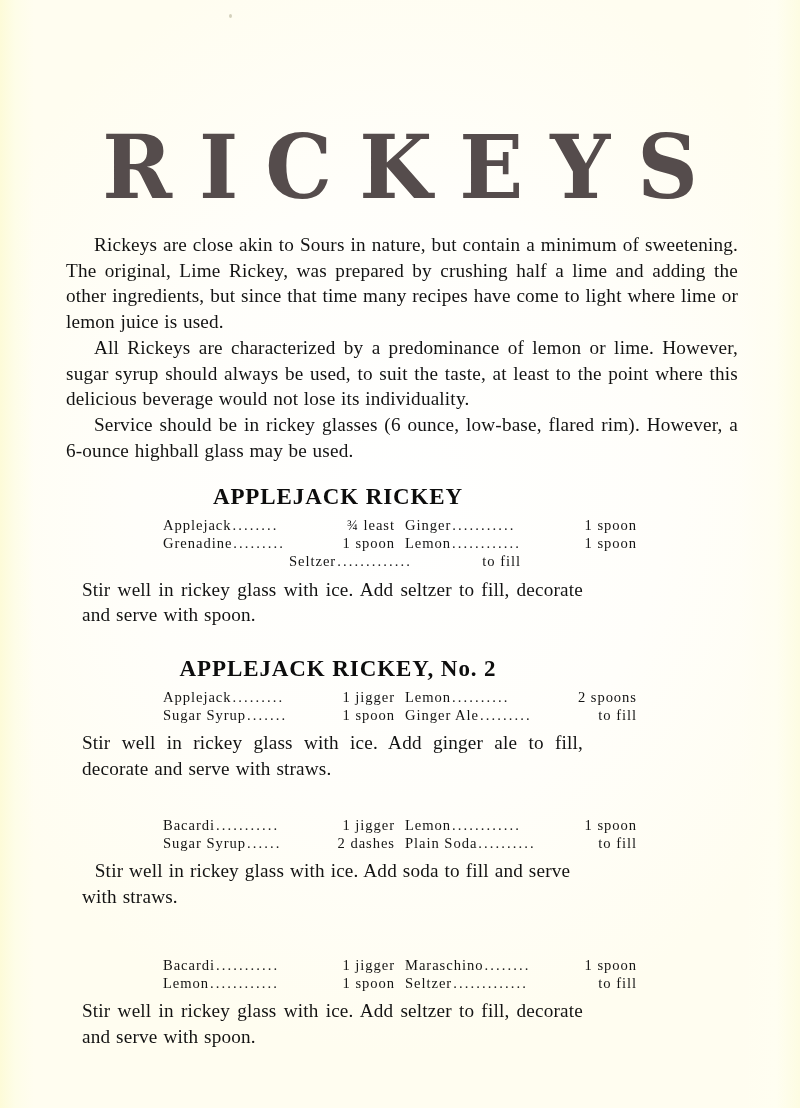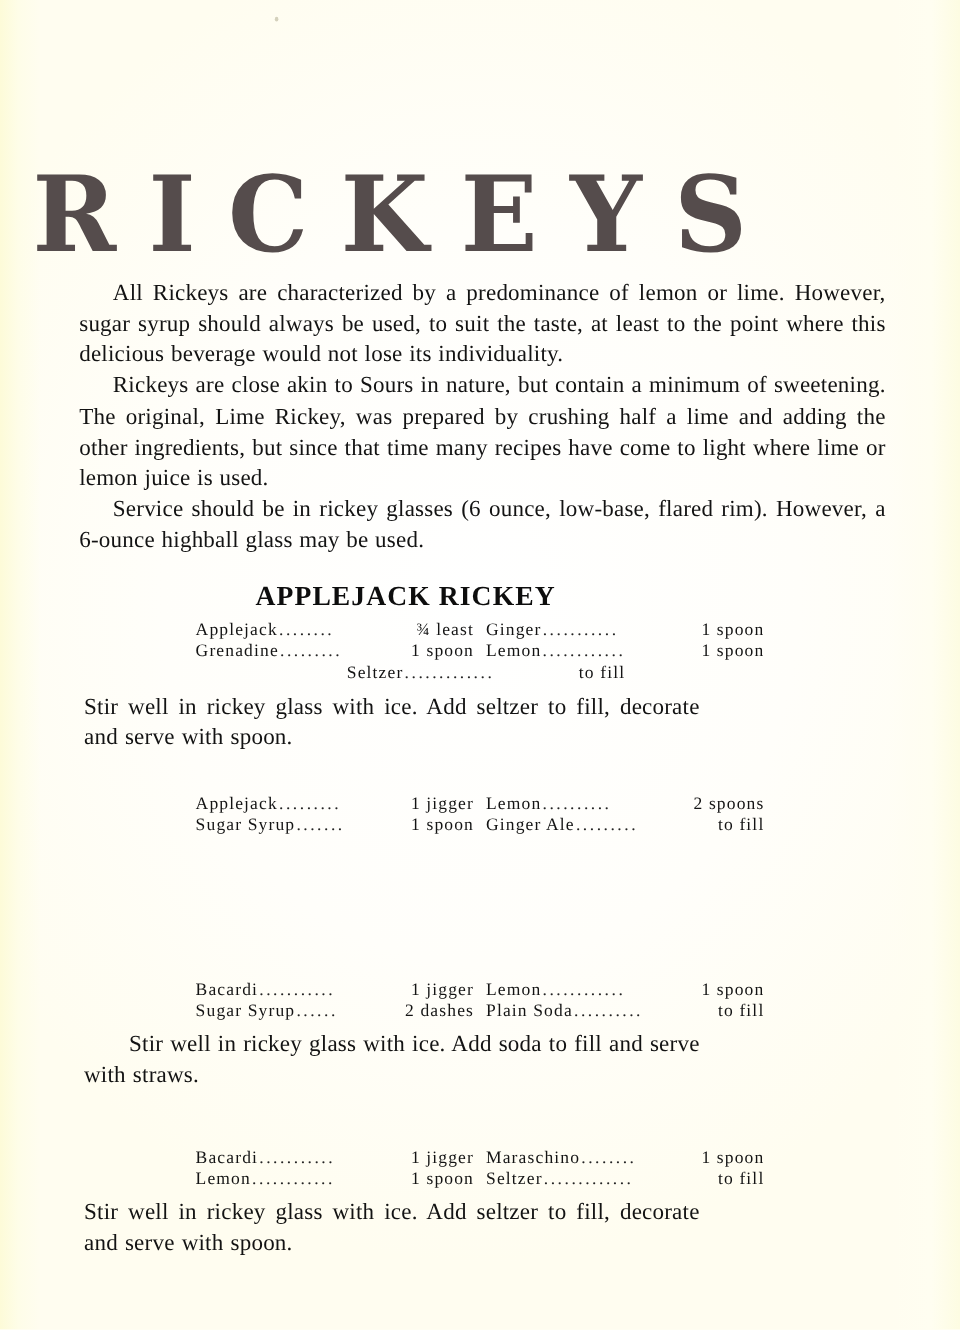--- a/index.html
+++ b/index.html
@@ -64,24 +64,24 @@
   }
 
   .content {
     position: relative;
     z-index: 2;
   }
 
   
   .masthead {
     position: absolute;
-    top: 137px;
+    top: 126px;
     left: 0;
     width: 800px;
-    text-align: left;
+    text-align: center;
   }
   .masthead-title {
     display: inline-block;
     font-family: "DejaVu Serif", serif;
     font-weight: 700;
     font-size: 84px;
     line-height: 84px;
     letter-spacing: 27px;
     text-indent: 27px;
     color: #554c4c;
@@ -162,51 +162,51 @@
     letter-spacing: 2.1px;
     color: #232323;
     font-size: 14.6px;
   }
   .ing-amt {
     flex: 0 0 auto;
     text-align: right;
   }
 
   .method {
-    margin: 6px 0 0 4px;
+    margin: 6px 0 0 16px;
     padding: 0 93px 0 66px;
     font-size: 19.2px;
     line-height: 25.4px;
     letter-spacing: .18px;
     word-spacing: .9px;
     text-align: justify;
     text-align-last: left;
     color: #131313;
   }
   .method.nojust {
-    text-align: right;
+    text-align: center;
   }
 </style>
 </head>
 <body>
 
 <div id="page">
 
   <div class="speck"></div>
   <div class="speck2"></div>
 
   <div class="content">
 
     <div class="masthead">
       <span class="masthead-title">RICKEYS</span>
     </div>
 
     <div class="intro">
+      <p>Rickeys are close akin to Sours in nature, but contain a minimum of sweetening.  The original, Lime Rickey, was prepared by crushing half a lime and adding the other ingredients, but since that time many recipes have come to light where lime or lemon juice is used.</p>
       <p>All Rickeys are characterized by a predominance of lemon or lime. However, sugar syrup should always be used, to suit the taste, at least to the point where this delicious beverage would not lose its individuality.</p>
-      <p>Rickeys are close akin to Sours in nature, but contain a minimum of sweetening.  The original, Lime Rickey, was prepared by crushing half a lime and adding the other ingredients, but since that time many recipes have come to light where lime or lemon juice is used.</p>
       <p>Service should be in rickey glasses (6 ounce, low-base, flared rim). However, a 6-ounce highball glass may be used.</p>
     </div>
 
     <div id="recipes">
         <div class="recipe" style="top: 483px;">
           <div class="recipe-title">APPLEJACK RICKEY</div>
           <div class="ingredients">
             <div class="ing-row">
               <div class="ing-cell left">
                 <span class="ing-name">Applejack</span>
@@ -235,20 +235,21 @@
               <div class="ing-cell center">
                 <span class="ing-name">Seltzer</span>
                 <span class="ing-dots">.............</span>
                 <span class="ing-amt">to fill</span>
               </div>
             </div>
           </div>
           <div class="method">Stir well in rickey glass with ice.  Add seltzer to fill, decorate and serve with spoon.</div>
         </div>
         <div class="recipe" style="top: 655px;">
+          <div class="recipe-title">APPLEJACK RICKEY, No. 2</div>
           <div class="ingredients">
             <div class="ing-row">
               <div class="ing-cell left">
                 <span class="ing-name">Applejack</span>
                 <span class="ing-dots">.........</span>
                 <span class="ing-amt">1 jigger</span>
               </div>
               <div class="ing-cell right">
                 <span class="ing-name">Lemon</span>
                 <span class="ing-dots">..........</span>
@@ -261,20 +262,21 @@
                 <span class="ing-dots">.......</span>
                 <span class="ing-amt">1 spoon</span>
               </div>
               <div class="ing-cell right">
                 <span class="ing-name">Ginger Ale</span>
                 <span class="ing-dots">.........</span>
                 <span class="ing-amt">to fill</span>
               </div>
             </div>
           </div>
+          <div class="method">Stir well in rickey glass with ice.  Add ginger ale to fill, decorate and serve with straws.</div>
         </div>
         <div class="recipe" style="top: 810px;">
           <div class="ingredients">
             <div class="ing-row">
               <div class="ing-cell left">
                 <span class="ing-name">Bacardi</span>
                 <span class="ing-dots">...........</span>
                 <span class="ing-amt">1 jigger</span>
               </div>
               <div class="ing-cell right">

